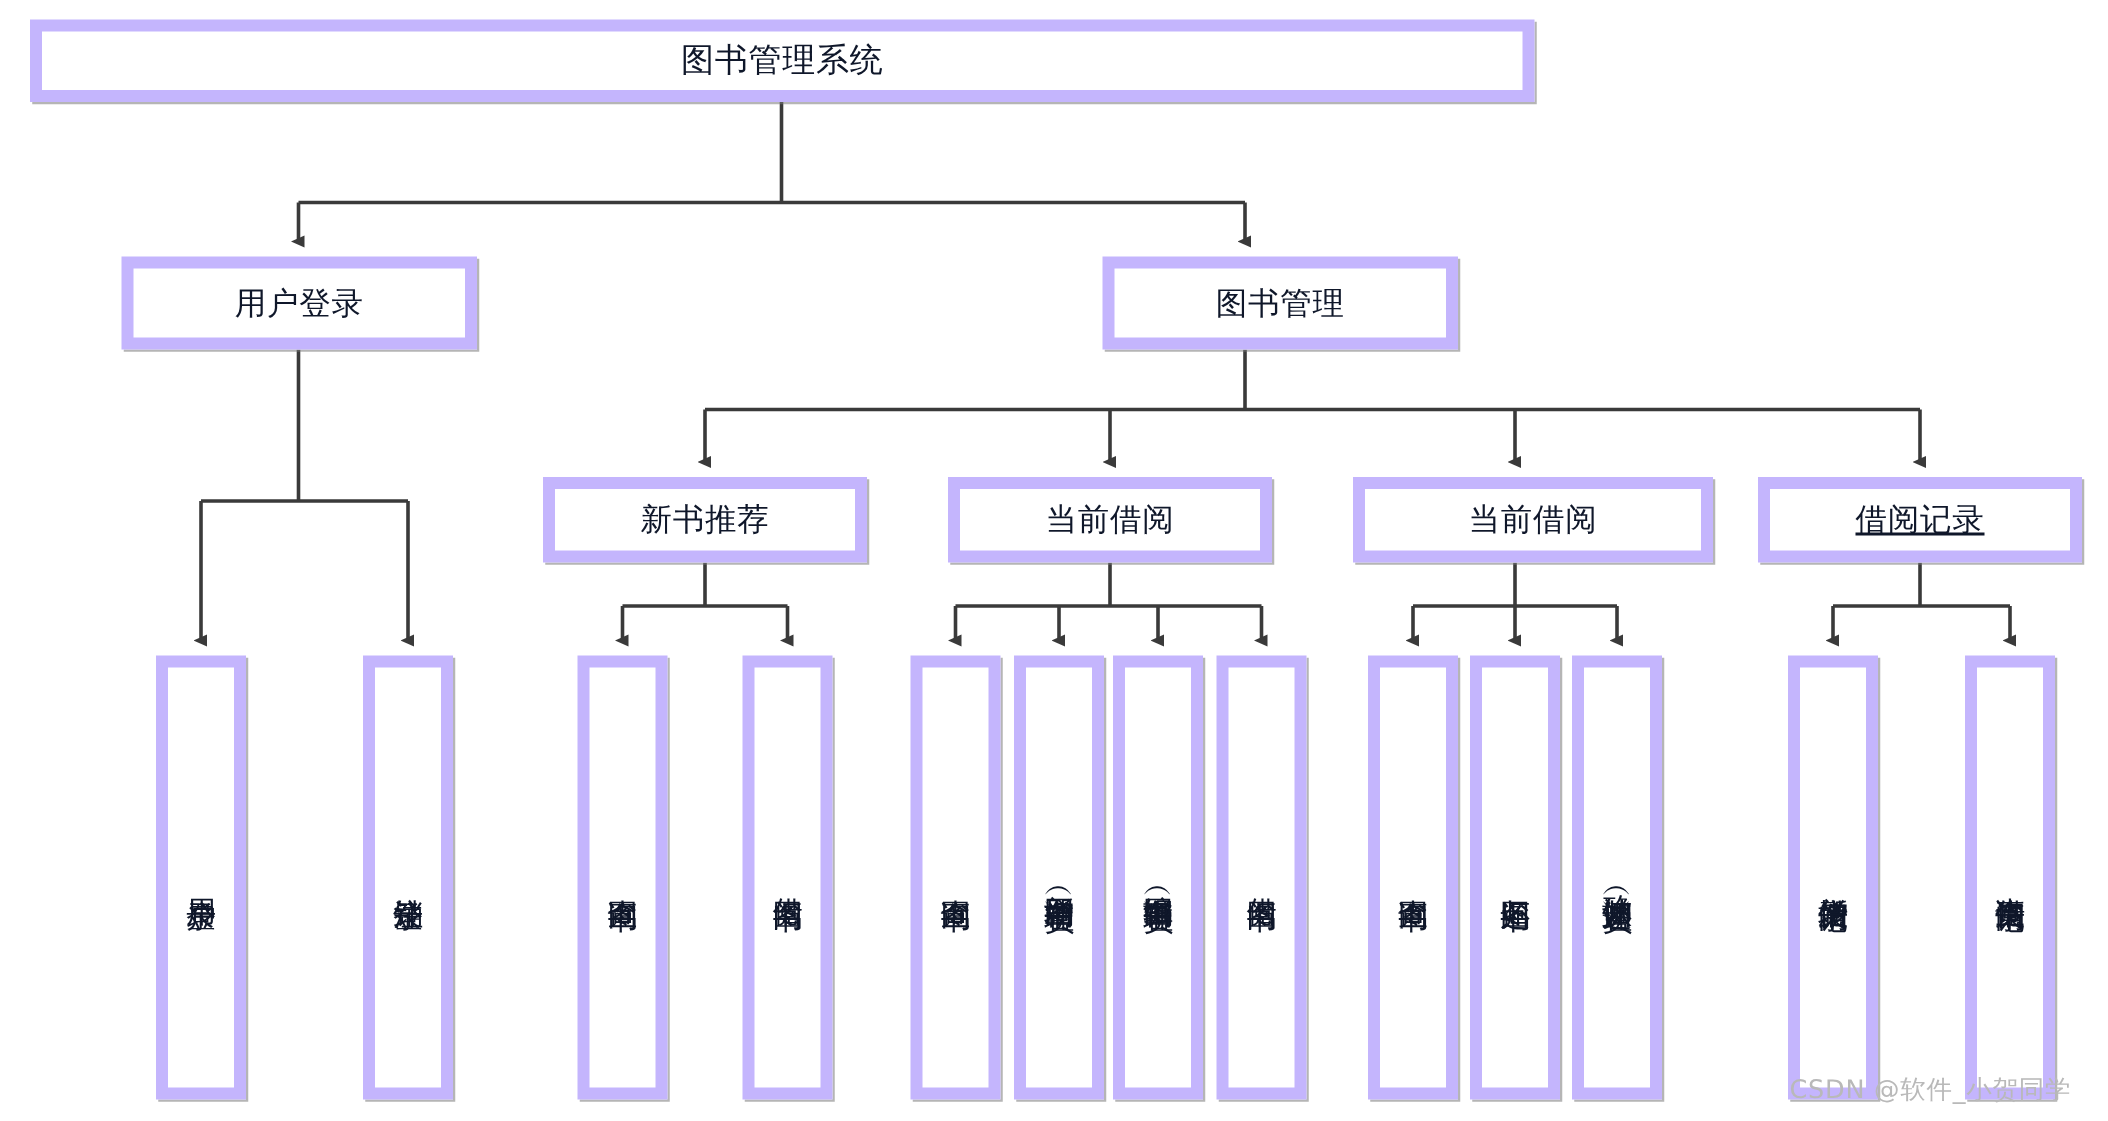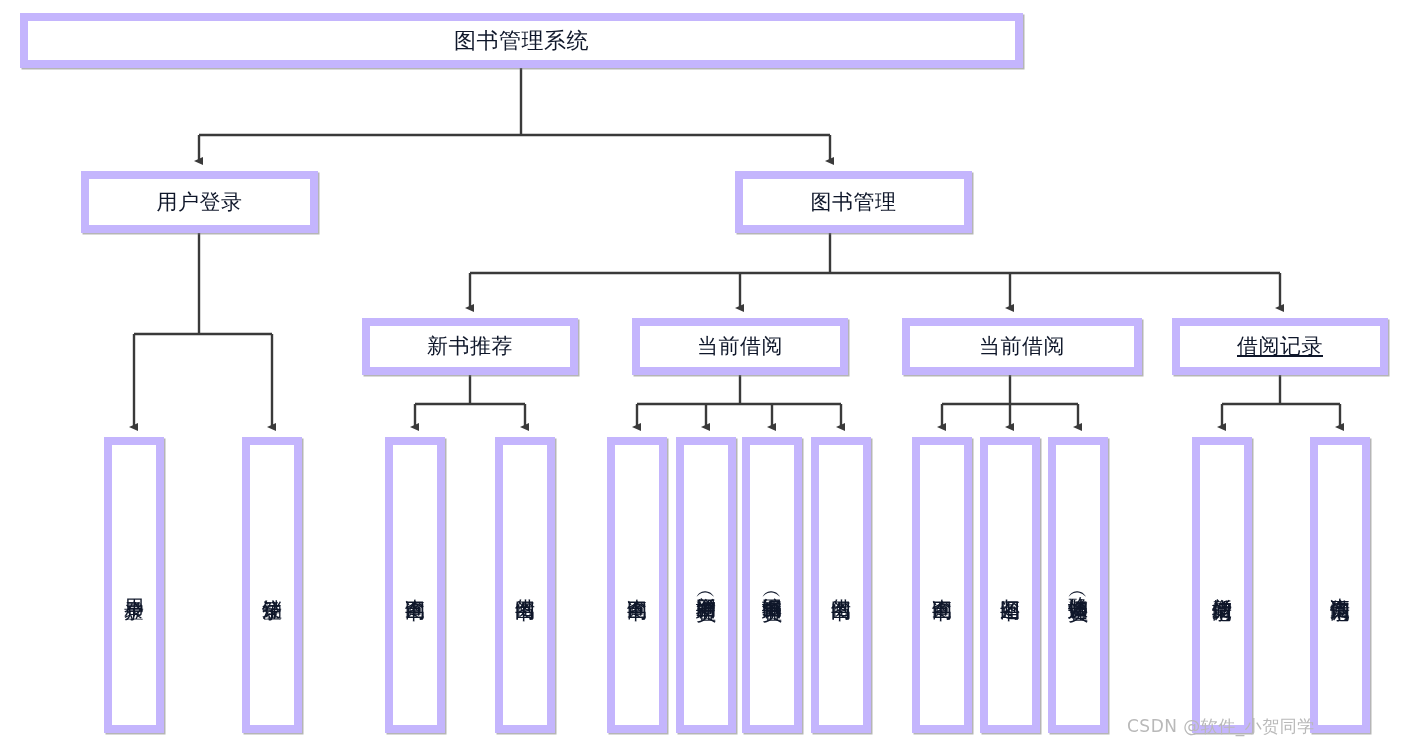--- a/index.html
+++ b/index.html
@@ -188,15 +188,15 @@
     <span class="label">确认归还（管理员）</span>
   </div>
 
   <div class="node vert" style="left:1192px; top:437px; width:60px; height:296px;">
     <span class="label">新增借阅记录</span>
   </div>
   <div class="node vert" style="left:1310px; top:437px; width:60px; height:296px;">
     <span class="label">查询借阅记录</span>
   </div>
 
-  <div class="watermark" style="left:1127px; top:715px;">CSDN @软件_小贺同学</div>
+  <div class="watermark" style="left:1193px; top:715px;">CSDN @软件_小贺同学</div>
 
 </div>
 
 </body></html>

